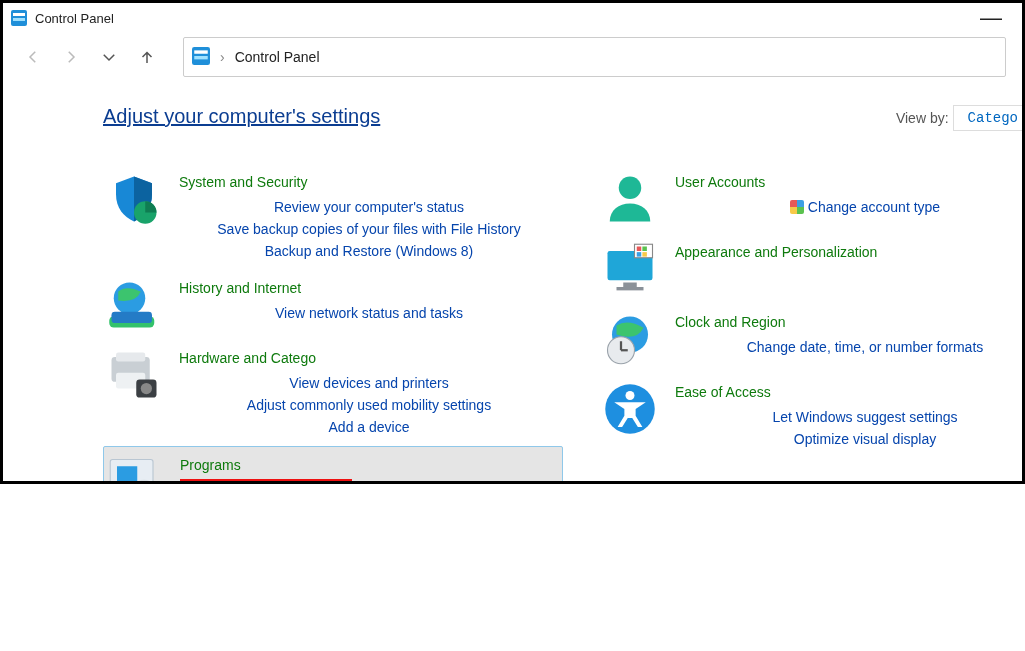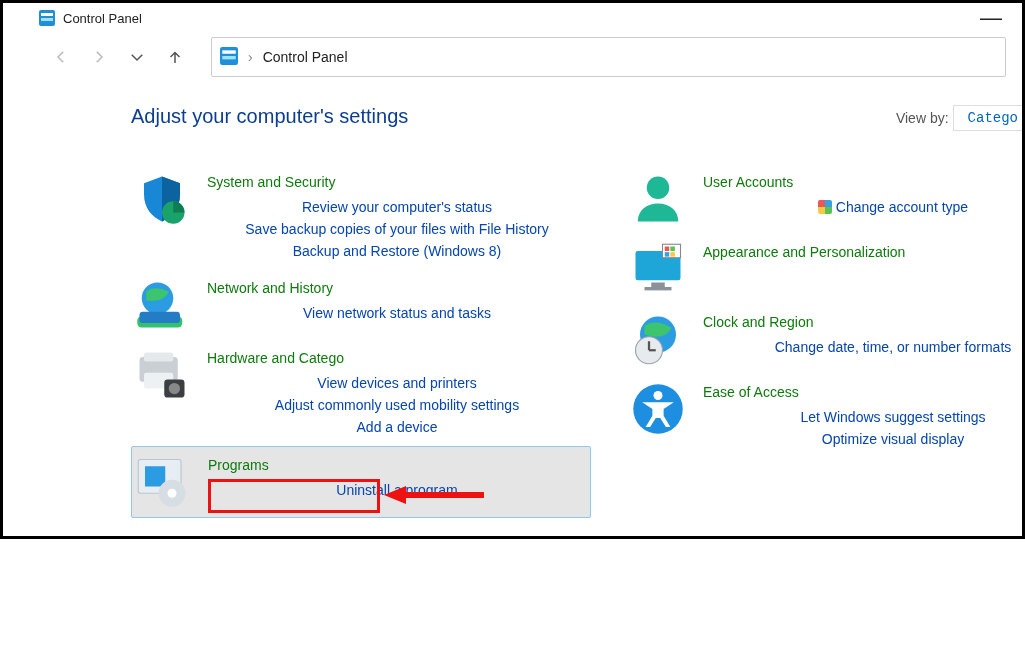--- a/index.html
+++ b/index.html
@@ -1,26 +1,26 @@
 <!DOCTYPE html>
 <html><head>
 <meta charset="utf-8">
 <style>
 html,body{margin:0;padding:0;font-family:"Segoe UI",Arial,sans-serif;font-size:14px;color:#222;background:#fff;}
-.window{width:1025px;height:539px;border:3px solid #000;box-sizing:border-box;position:relative;overflow:hidden;padding-left:28px;}
+.window{width:1025px;height:484px;border:3px solid #000;box-sizing:border-box;position:relative;overflow:hidden;}
 .titlebar{height:30px;display:flex;align-items:center;padding:0 8px;font-size:13px;}
 .titlebar .icon{width:16px;height:16px;margin-right:8px;}
 .titlebar .min{margin-left:auto;padding:0 12px;font-size:22px;line-height:10px;cursor:default;}
 .navrow{display:flex;align-items:center;height:48px;padding:0 16px;gap:10px;}
 .navbtn{width:28px;height:28px;display:flex;align-items:center;justify-content:center;border-radius:2px;}
 .navbtn svg{width:18px;height:18px;}
 .addressbar{flex:1;height:38px;border:1px solid #ccc;border-radius:2px;display:flex;align-items:center;padding:0 8px;gap:10px;margin-left:12px;}
 .addressbar .chev{color:#888;}
 .content{padding:24px 0 0 100px;position:relative;}
-h1{font-size:20px;font-weight:400;color:#0b3d91;margin:0 0 36px 0;}
+h1{font-size:20px;font-weight:400;color:#0b3d91;margin:0 0 36px 0;text-decoration:underline;}
 .viewby{position:absolute;top:24px;right:0;display:flex;align-items:center;gap:4px;font-size:14px;}
 .viewby .lbl{color:#555;}
 .viewby .val{color:#0067c0;border:1px solid #ddd;padding:4px 4px 4px 14px;border-right:none;font-family:Liberation Mono, monospace;}
 .cols{display:flex;gap:36px;}
 .col{flex:0 0 460px;}
 .cat{display:flex;padding:8px 4px;gap:18px;border-radius:2px;position:relative;}
 .cat.sel{background:#e5e5e5;border:1px solid #8fc8ea;}
 .ico{width:54px;height:54px;flex:0 0 54px;display:flex;align-items:flex-start;justify-content:center;}
 .body2{flex:1;}
 .title{font-size:14px;color:#0e7a0d;margin:0 0 4px 0;line-height:20px;}
@@ -115,21 +115,21 @@
         <div class="cat">
           <div class="ico">
             <svg width="54" height="54" viewBox="0 0 48 48">
                 <circle cx="20" cy="18" r="14" fill="#2b9ce2"></circle>
                 <path d="M10 12q7 -6 20 0q-4 10 -20 8z" fill="#3cc46e"></path>
                 <rect x="2" y="34" width="40" height="10" rx="4" fill="#33c26b"></rect>
                 <rect x="4" y="30" width="36" height="10" rx="3" fill="#247bc6"></rect>
               </svg>
           </div>
           <div class="body2">
-            <div class="title">Network and History</div>
+            <div class="title">History and Internet</div>
             <div class="links">
               <a class="link">View network status and tasks</a>
             </div>
           </div>
         </div>
 
         <div class="cat">
           <div class="ico">
             <svg width="54" height="54" viewBox="0 0 48 48">
                 <rect x="4" y="8" width="34" height="22" rx="3" fill="#c9cfd4"></rect>

